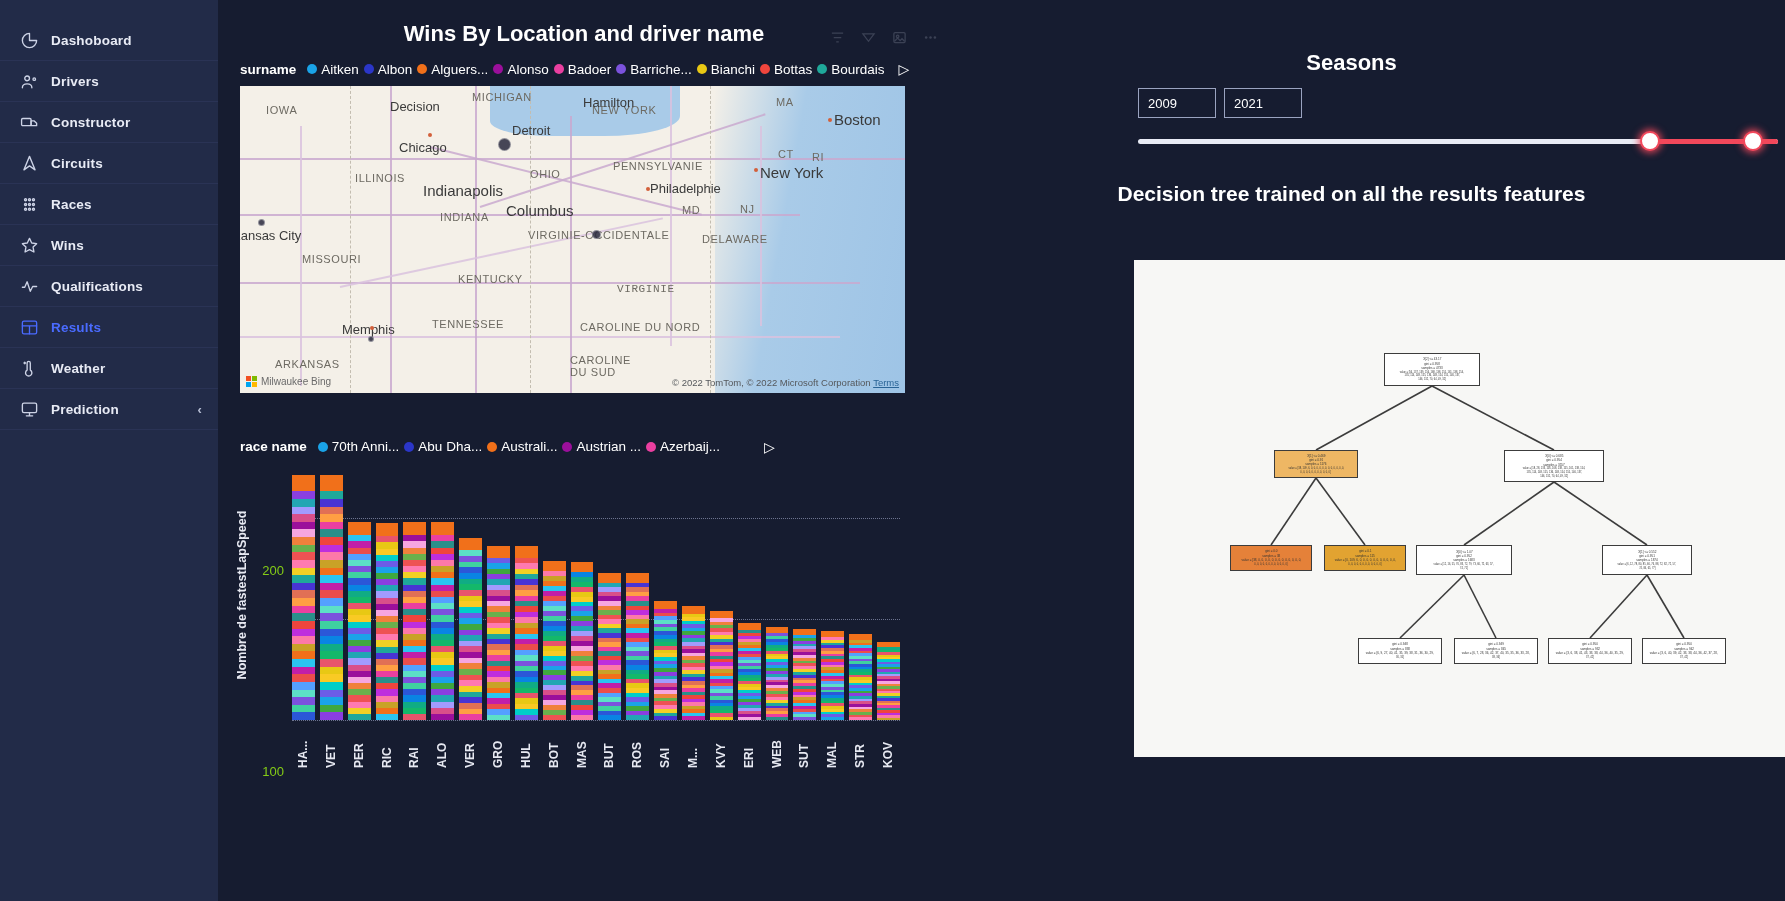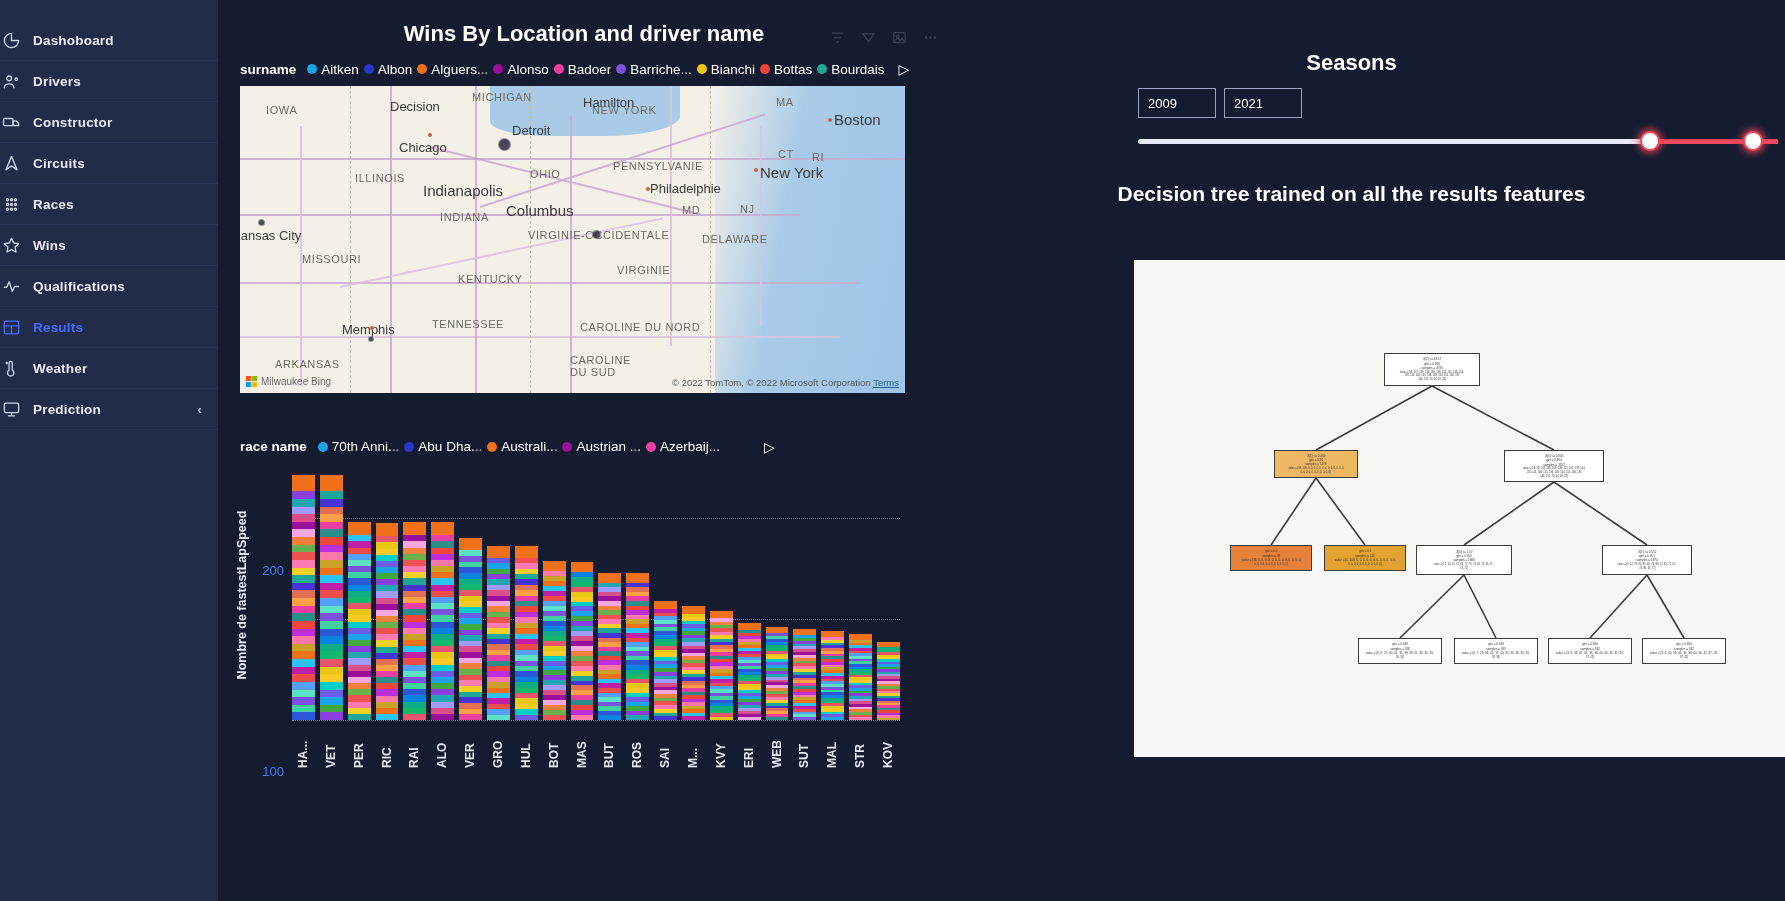--- a/index.html
+++ b/index.html
@@ -19,20 +19,21 @@
   .sidebar {
     position: absolute; left: 0; top: 0;
     width: 218px; height: 901px;
     background: #222b48;
     padding-top: 20px;
   }
   .side-item {
     position: relative;
     display: flex; align-items: center;
     height: 41px;
+    padding-left: 18px;
     color: #e8ebf5;
     font-size: 13.5px;
     font-weight: 700;
     letter-spacing: .2px;
     border-bottom: 1px solid #2a3355;
     cursor: pointer;
   }
   .side-item .ico {
     width: 22px; height: 22px;
     margin-right: 11px;
@@ -151,21 +152,21 @@
   }
   .ylabel {
     position: absolute; left: 2px; top: 120px;
     transform: rotate(-90deg) translate(-50%, 0);
     transform-origin: left center;
     color: #e7e9f2; font-size: 12.5px; font-weight: 700;
     white-space: nowrap;
   }
   .ytick {
     position: absolute; right: 100%; margin-right: 8px;
-    color: #3b82f6; font-size: 13px; transform: translateY(-50%);
+    color: #84cc16; font-size: 13px; transform: translateY(-50%);
   }
   .gridline {
     position: absolute; left: 0; right: 0;
     border-top: 1px dotted #6d7490;
   }
   .axis-area { position: absolute; left: 52px; right: 0; top: 0; bottom: 0; }
   .bars { position: absolute; left: 0; bottom: 0; width: 100%; height: 100%;
           display: flex; align-items: flex-end; gap: 5px; }
   .bar { position: relative; flex: 1 1 0; display: flex; flex-direction: column-reverse; }
   .seg { width: 100%; }
@@ -437,21 +438,21 @@
 
         <div class="map-label" style="left:26px;  top:18px;">IOWA</div>
         <div class="map-label" style="left:232px; top:5px;">MICHIGAN</div>
         <div class="map-label" style="left:352px; top:18px;">NEW YORK</div>
         <div class="map-label" style="left:115px; top:86px;">ILLINOIS</div>
         <div class="map-label" style="left:200px; top:125px;">INDIANA</div>
         <div class="map-label" style="left:290px; top:82px;">OHIO</div>
         <div class="map-label" style="left:373px; top:74px;">PENNSYLVANIE</div>
         <div class="map-label" style="left:62px;  top:167px;">MISSOURI</div>
         <div class="map-label" style="left:218px; top:187px;">KENTUCKY</div>
-        <div class="map-label" style="left:377px; top:178px;">VIRGINIE</div>
+        <div class="map-label" style="left:377px; top:197px;font-family:Liberation Mono, monospace;">VIRGINIE</div>
         <div class="map-label" style="left:288px; top:143px;">VIRGINIE-OCCIDENTALE</div>
         <div class="map-label" style="left:462px; top:147px;">DELAWARE</div>
         <div class="map-label" style="left:442px; top:118px;">MD</div>
         <div class="map-label" style="left:500px; top:117px;">NJ</div>
         <div class="map-label" style="left:538px; top:62px;">CT</div>
         <div class="map-label" style="left:572px; top:65px;">RI</div>
         <div class="map-label" style="left:536px; top:10px;">MA</div>
         <div class="map-label" style="left:192px; top:232px;">TENNESSEE</div>
         <div class="map-label" style="left:35px;  top:272px;">ARKANSAS</div>
         <div class="map-label" style="left:340px; top:235px;">CAROLINE DU NORD</div>

